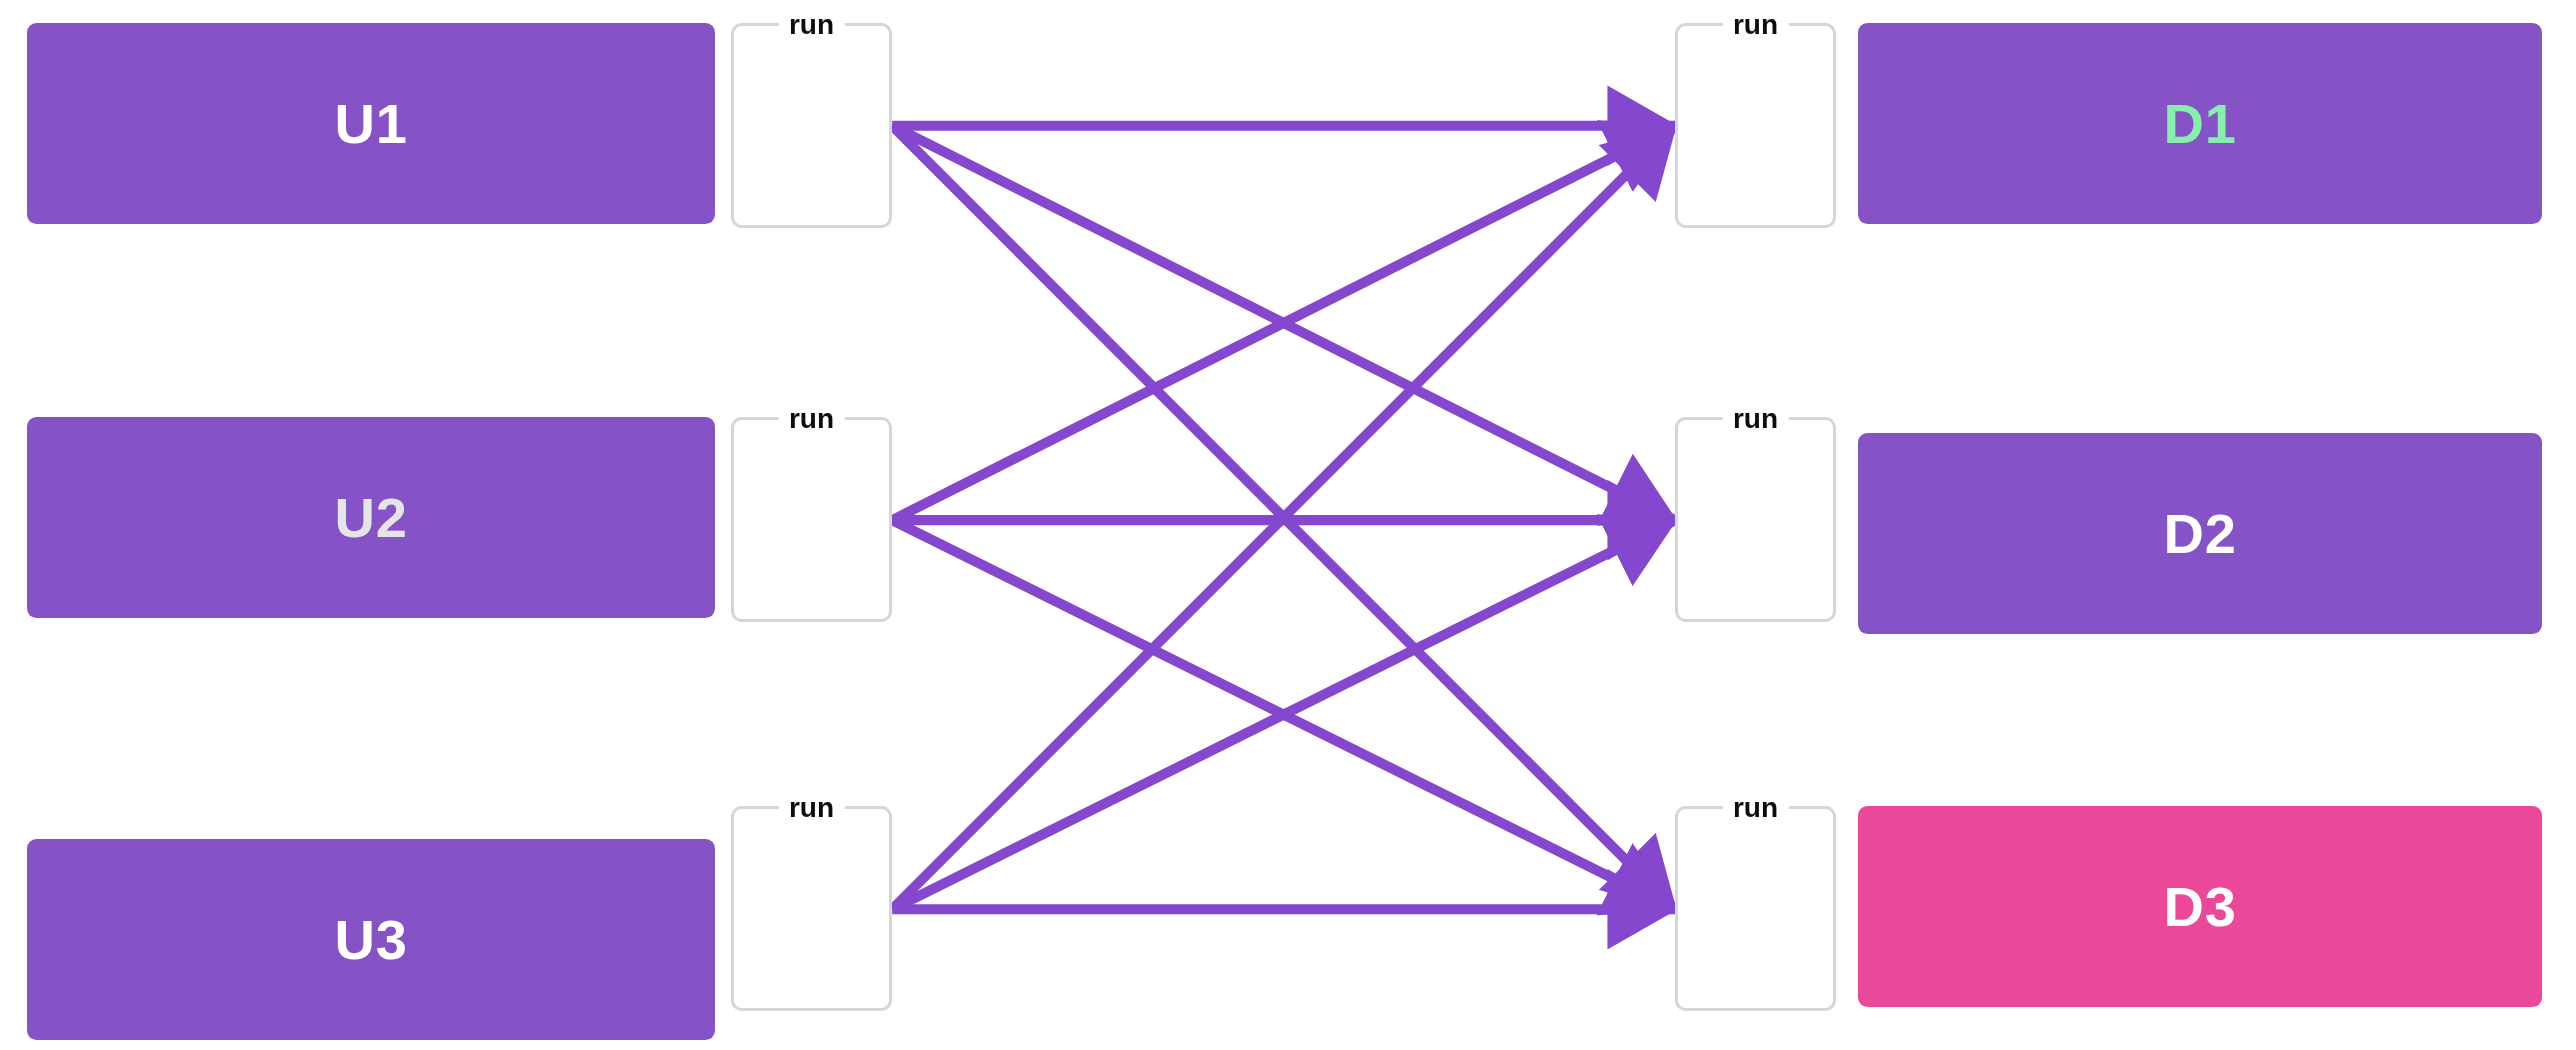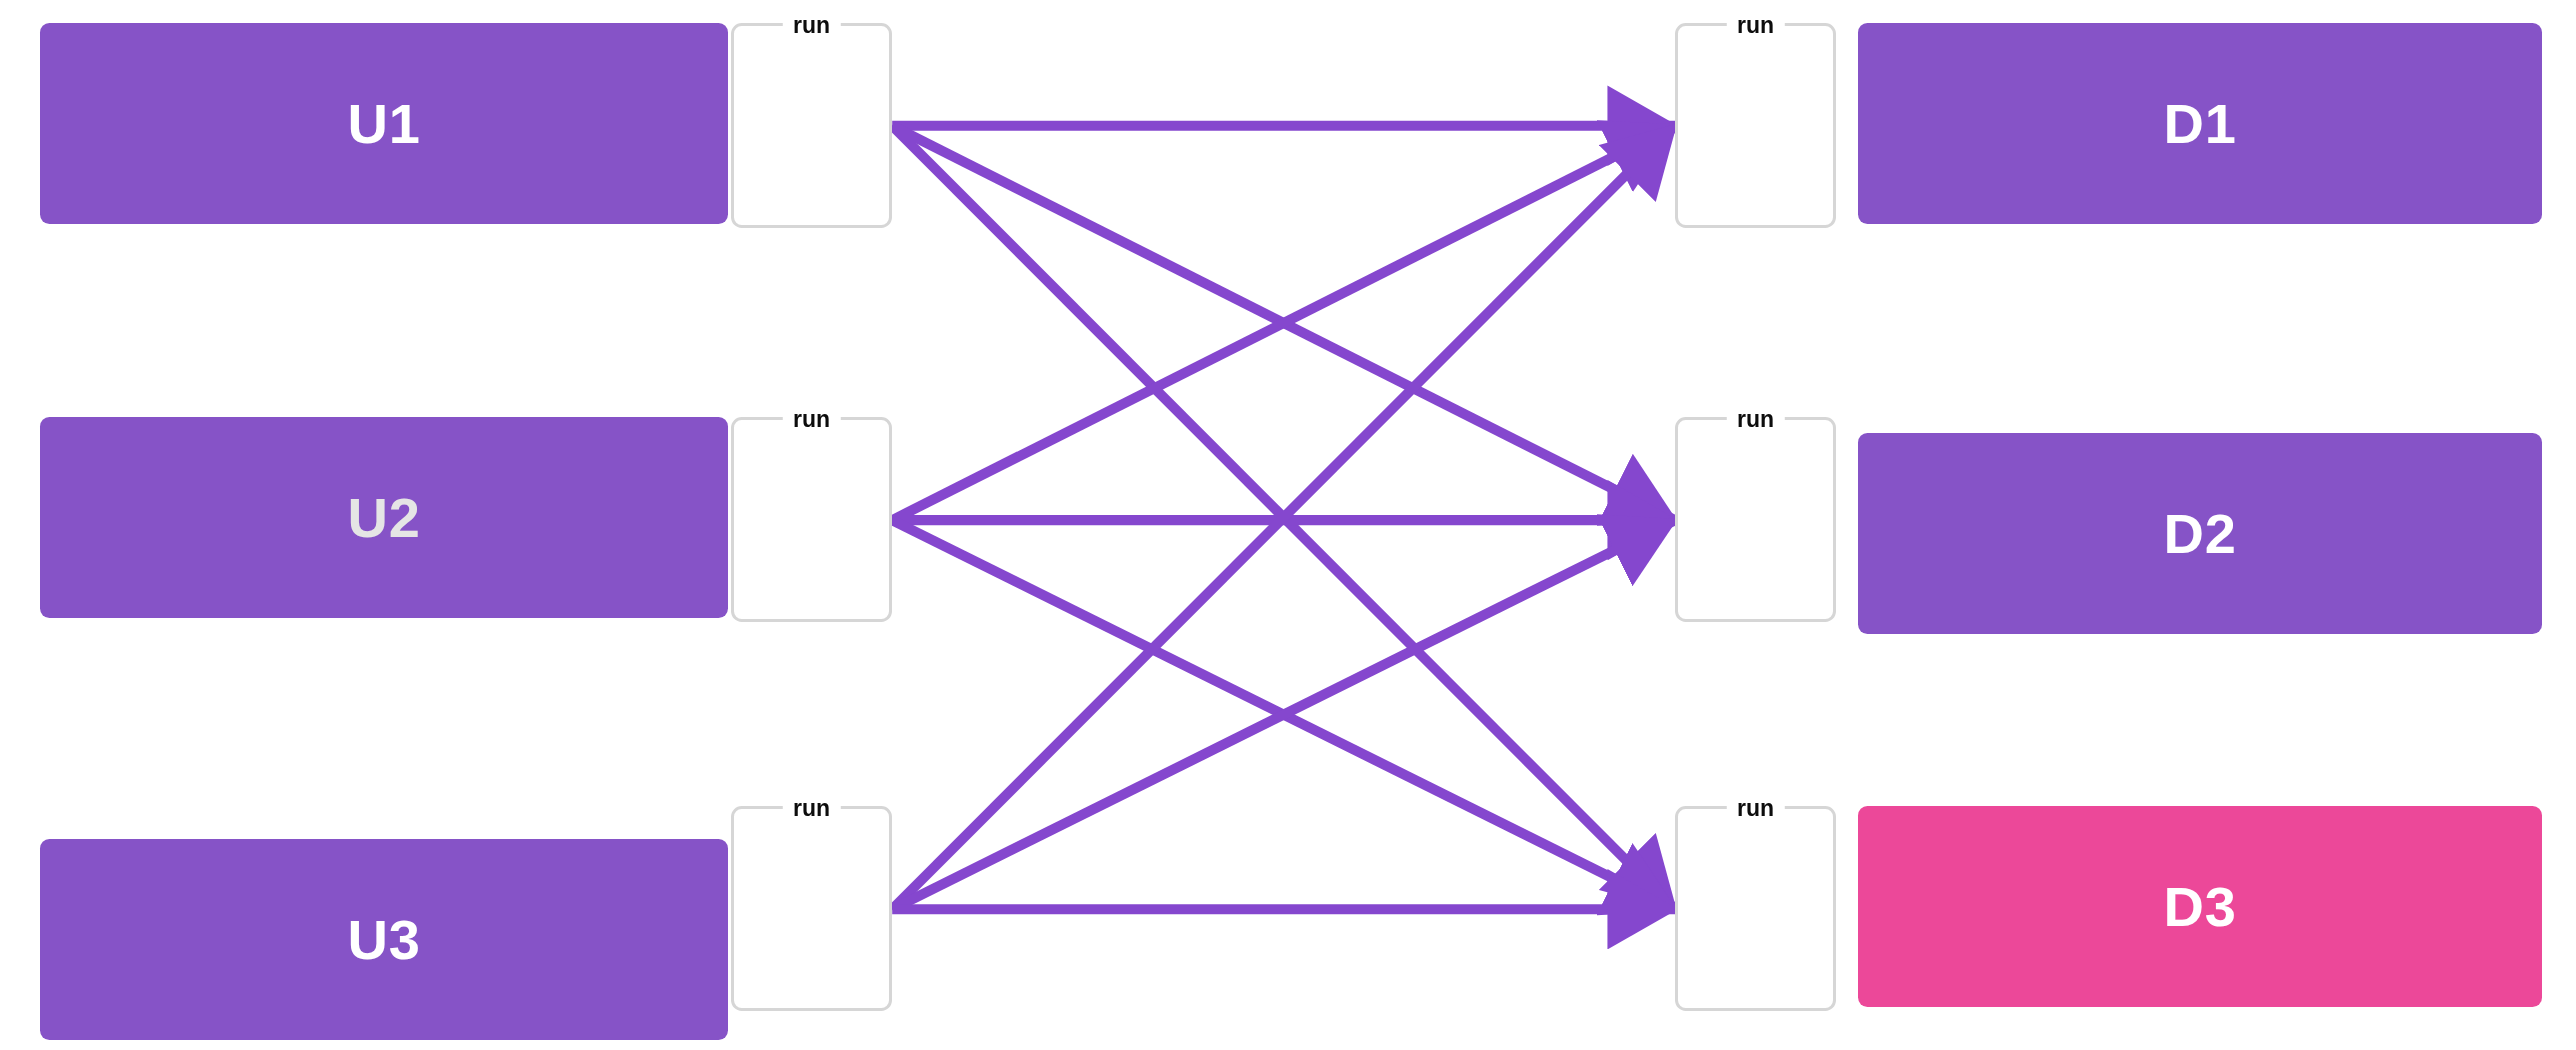--- a/index.html
+++ b/index.html
@@ -21,21 +21,21 @@
     position: absolute;
     height: 201px;
     border-radius: 9.4px;
     display: flex;
     align-items: center;
     justify-content: center;
     font-size: 56px;
     font-weight: bold;
     letter-spacing: 0.7px;
   }
-  .node-left  { left: 40px;   width: 688px; }
+  .node-left  { left: 27px;   width: 688px; }
   .node-right { left: 1858px; width: 684px; }
   .row1 { top: 23px; }
   .row2 { top: 417px; }
   .row3 { top: 806px; }
 
   
   .runbox {
     position: absolute;
     width: 161px;
     height: 205px;
@@ -46,21 +46,21 @@
   }
   .runbox-left  { left: 731px; }
   .runbox-right { left: 1675px; }
   .runbox .runlabel {
     position: absolute;
     top: -18px;
     left: 50%;
     transform: translateX(-50%);
     background: #ffffff;
     padding: 0 10.7px;
-    font-size: 23px;
+    font-size: 28px;
     line-height: 34px;
     font-weight: bold;
     white-space: nowrap;
   }
 
   
   #edges-svg {
     position: absolute;
     left: 0;
     top: 0;
@@ -116,21 +116,21 @@
   <div class="runbox runbox-right row1" style="border-color: rgb(214, 214, 214);">
     <span class="runlabel" style="color: rgb(13, 13, 13);">run</span>
   </div>
   <div class="runbox runbox-right row2" style="border-color: rgb(214, 214, 214);">
     <span class="runlabel" style="color: rgb(13, 13, 13);">run</span>
   </div>
   <div class="runbox runbox-right row3" style="border-color: rgb(214, 214, 214);">
     <span class="runlabel" style="color: rgb(13, 13, 13);">run</span>
   </div>
 
-  <div class="node node-right row1" style="background: rgb(134, 83, 199); color: #ffffff;">
+  <div class="node node-right row1" style="background: rgb(134, 83, 199); color: #86efac;">
     <span>D1</span>
   </div>
   <div class="node node-right row2" style="background: rgb(134, 83, 199); color: rgb(255, 255, 255); margin-top: 16px;">
     <span>D2</span>
   </div>
   <div class="node node-right row3" style="background: #ec4899; color: rgb(255, 255, 255);">
     <span>D3</span>
   </div>
 
 </div>

